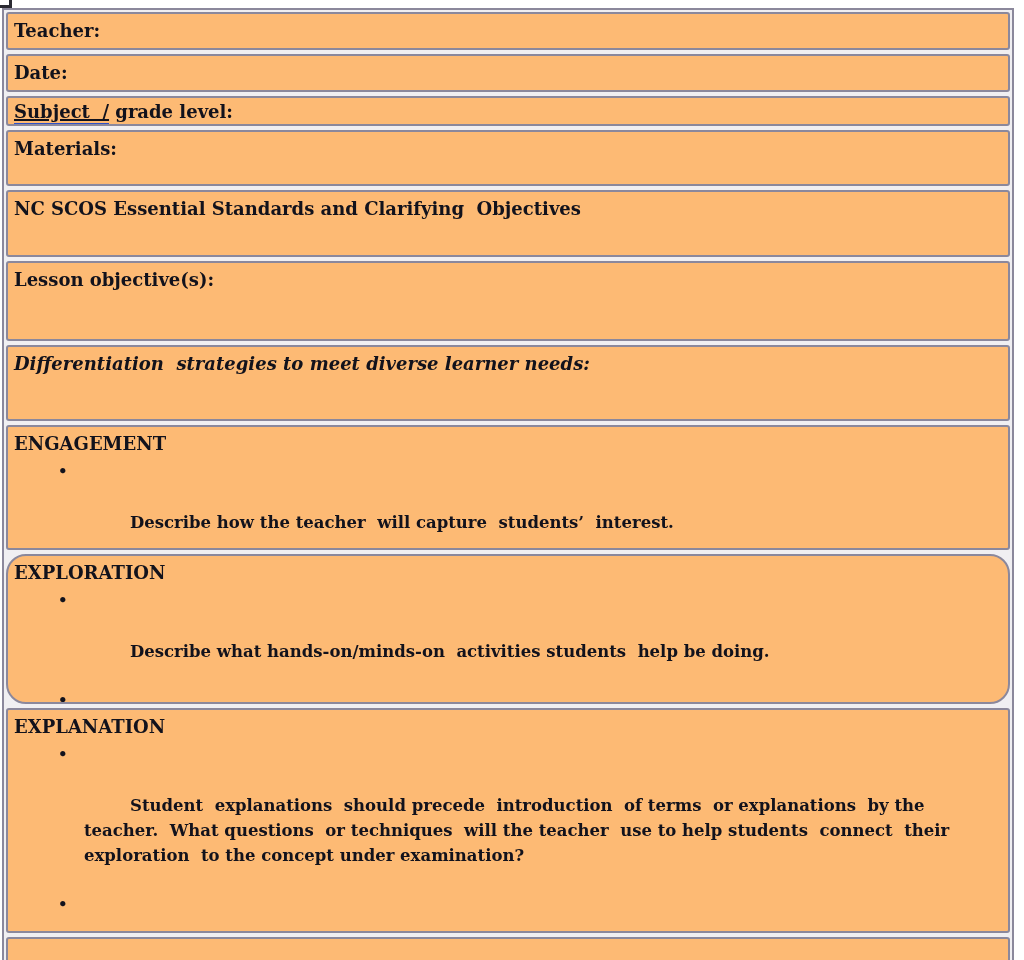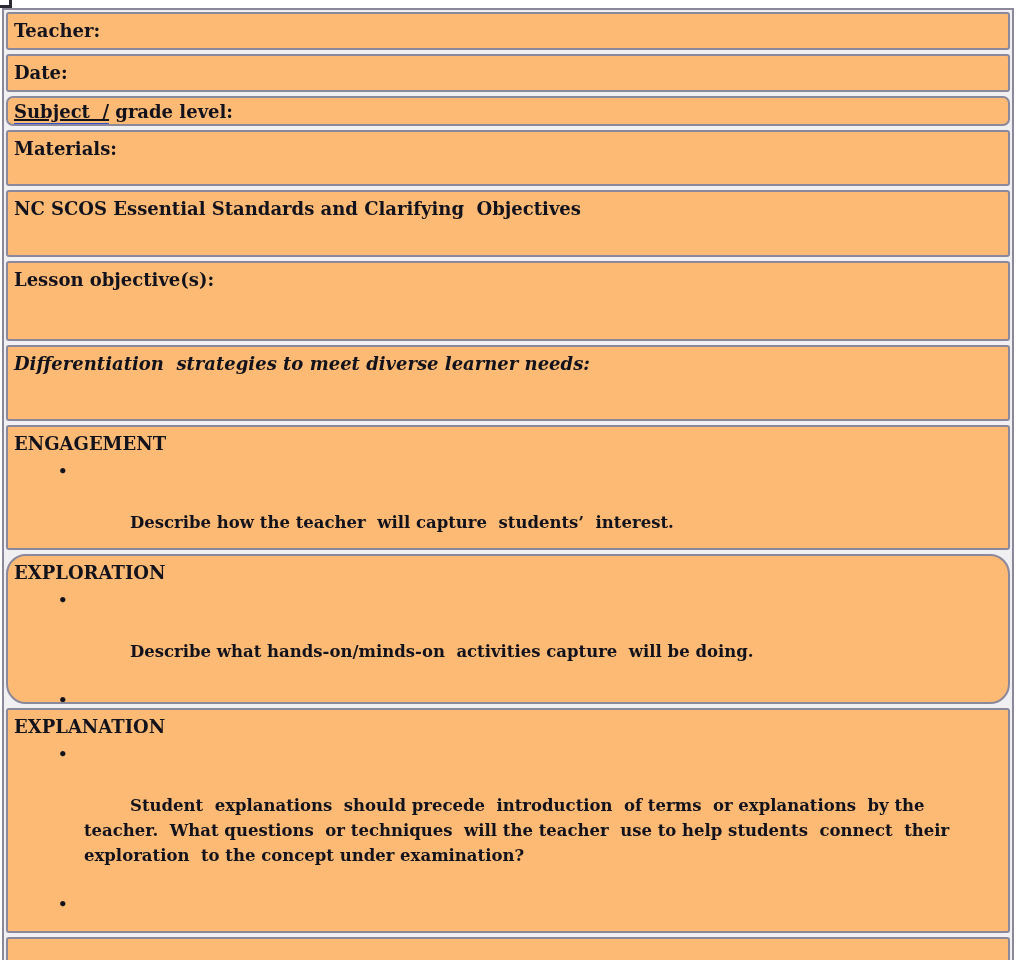--- a/index.html
+++ b/index.html
@@ -26,21 +26,21 @@
     border-radius: 3px;
     background: #fdba74;
     margin-bottom: 4px;
     padding: 4px 26px 0 6px;
     color: #12121c;
     font-weight: bold;
     overflow: hidden;
   }
   .r1  { height: 38px; }
   .r2  { height: 38px; }
-  .r3  { height: 30px; padding-top: 1px; border-radius: 7px; }
+  .r3  { height: 30px; padding-top: 1px; }
   .r4  { height: 56px; }
   .r5  { height: 67px; }
   .r6  { height: 80px; }
   .r7  { height: 76px; font-style: italic; }
   .r8  { height: 125px; }
   .r9  { height: 150px; border-radius: 20px; }
   .r10 { height: 225px; }
   .r11 { height: 40px; }
 
   .label, .heading {
@@ -115,21 +115,21 @@
       </div>
 
     </div>
   </div>
 
   <div class="row r9">
     <div class="heading">EXPLORATION</div>
     <div class="bullets">
       <div class="bullet">
         <span class="dot">•</span>
-        <span>Describe what hands-on/minds-on  activities capture  will be doing.</span>
+        <span>Describe what hands-on/minds-on  activities students  help be doing.</span>
       </div>
       <div class="bullet">
         <span class="dot">•</span>
         
       </div>
     </div>
   </div>
 
   <div class="row r10">
     <div class="heading">EXPLANATION</div>

